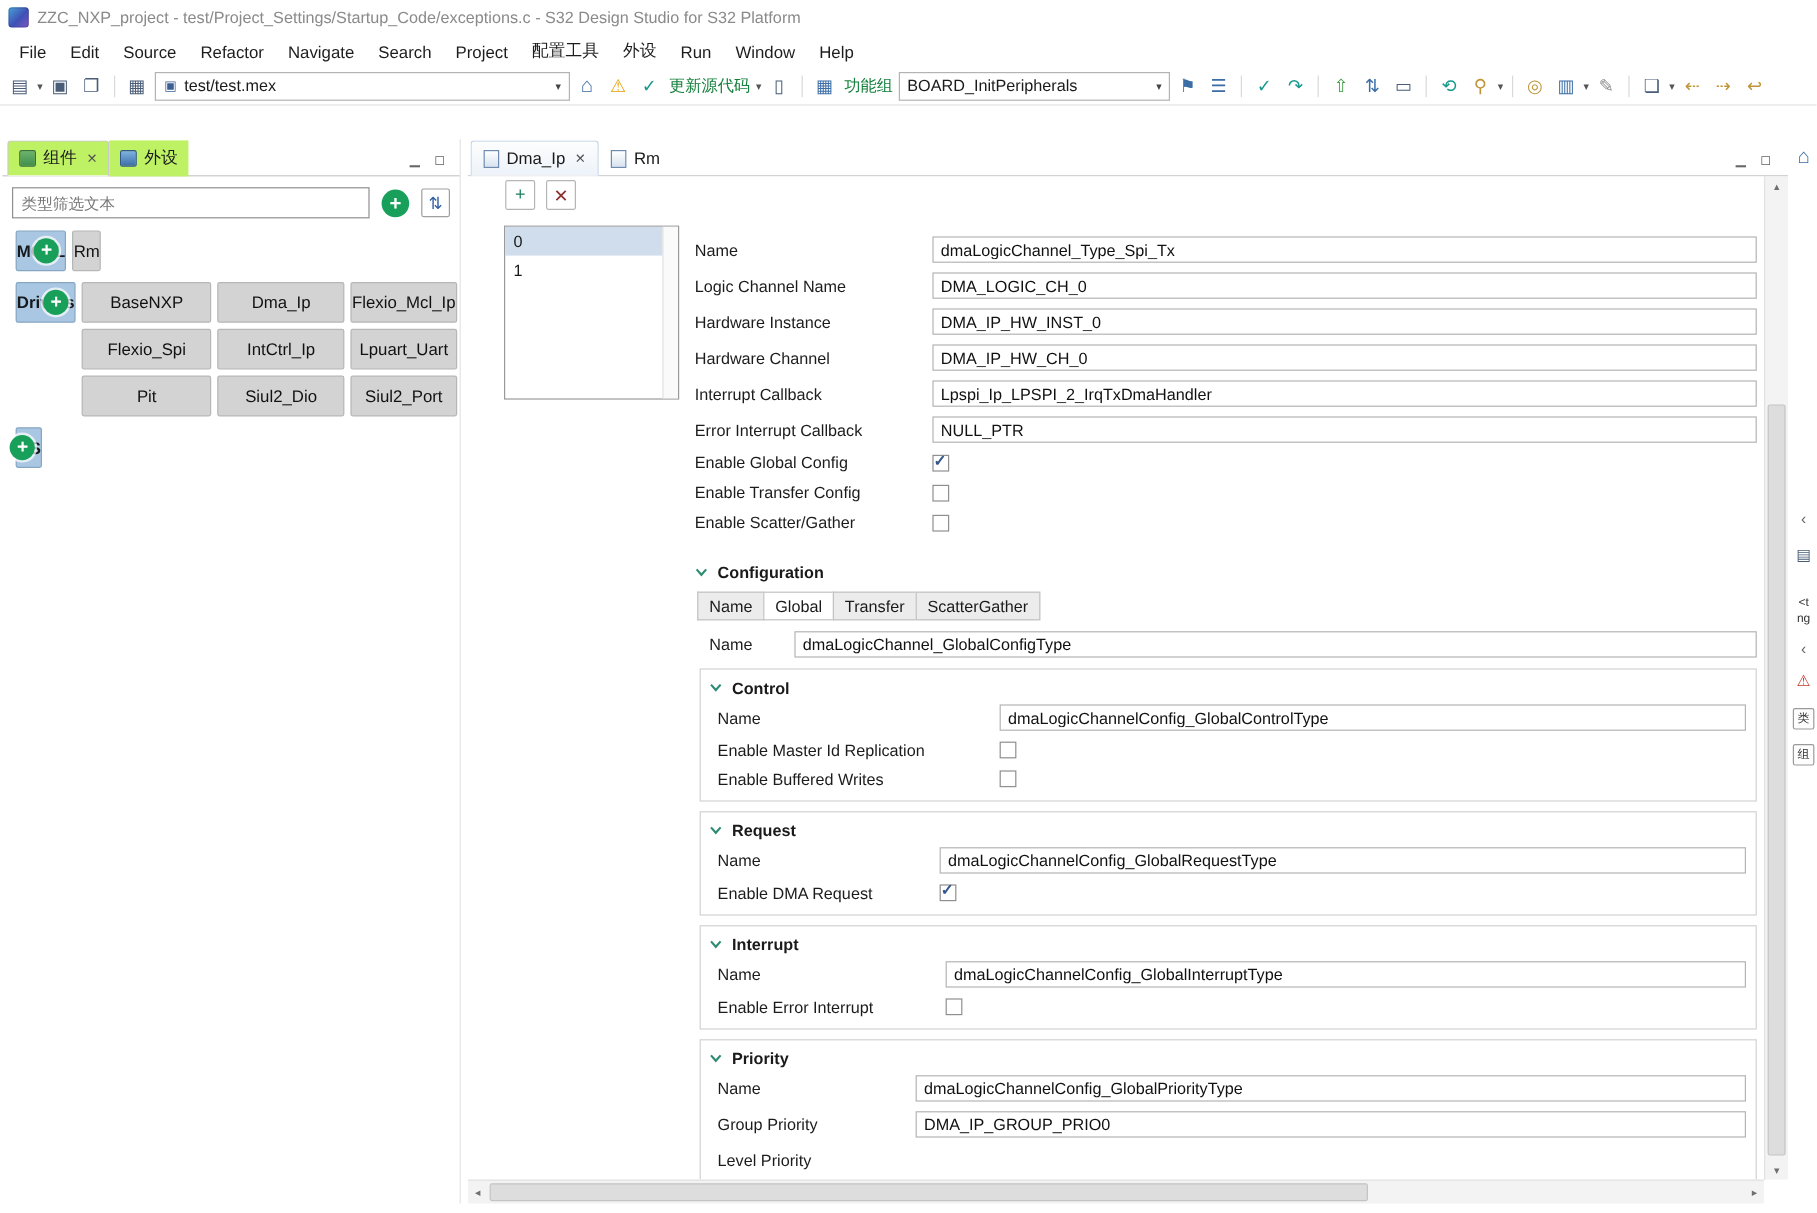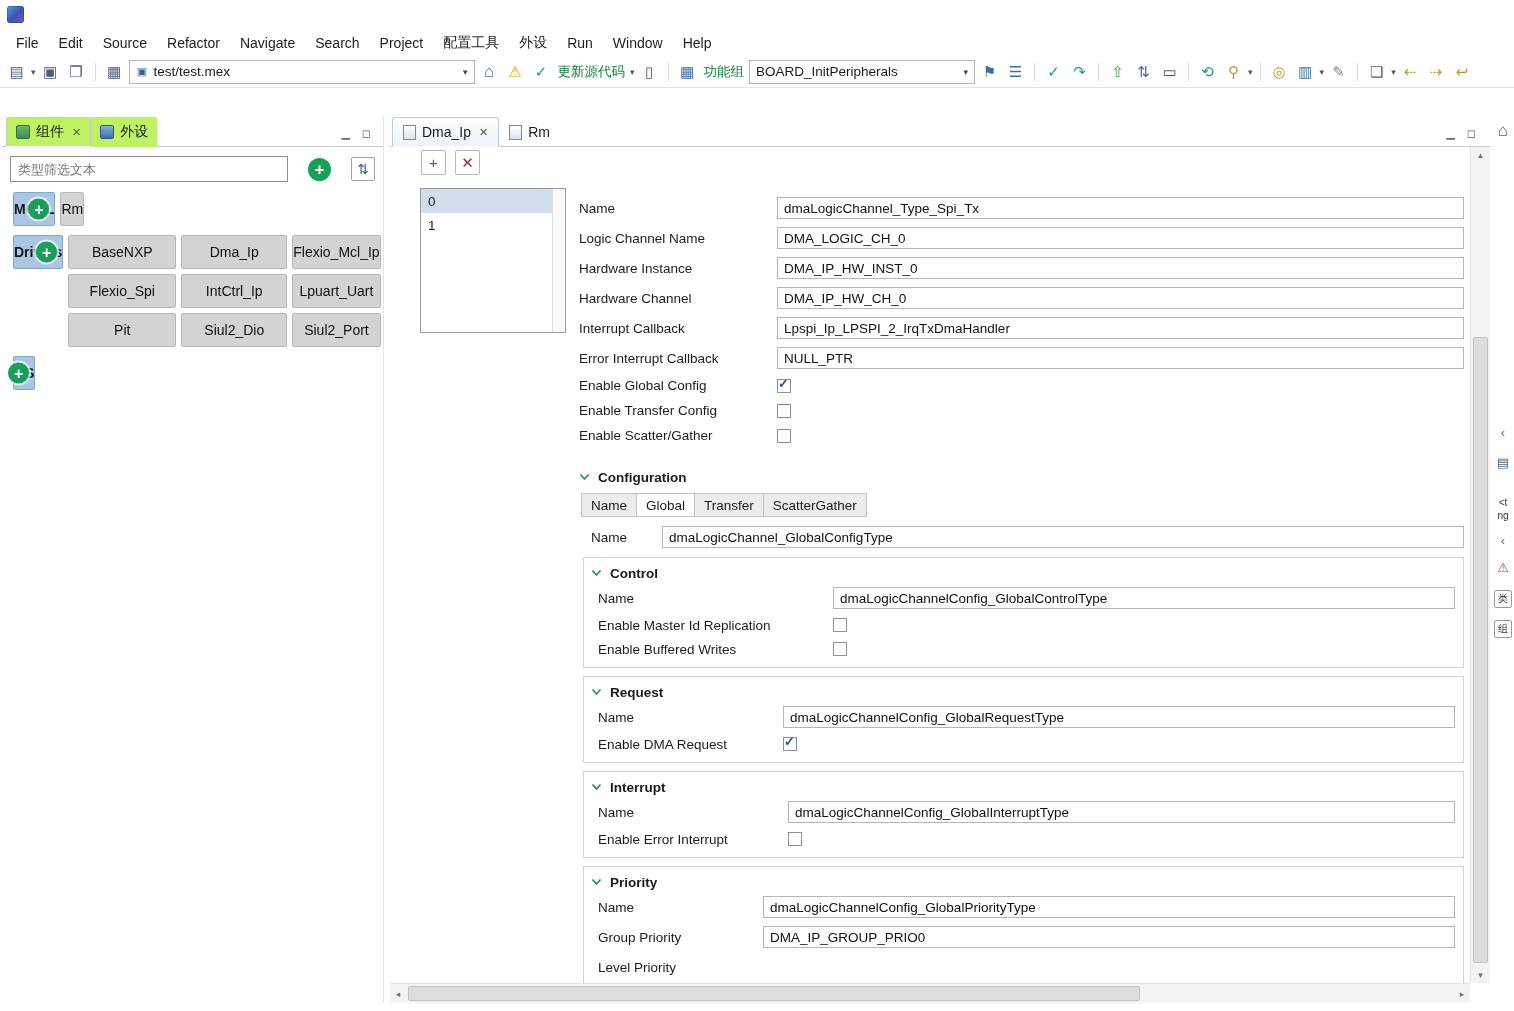--- a/index.html
+++ b/index.html
@@ -27,21 +27,21 @@
   
   .left-view{position:absolute;left:2px;top:116px;width:382px;height:887px;border-right:1px solid #e4e4e4;background:#fff;}
   .view-tabbar{height:31px;display:flex;align-items:flex-end;border-bottom:1px solid #c9c9c9;padding-left:4px;}
   .vtab{display:flex;align-items:center;gap:6px;height:30px;padding:0 9px;font-size:14px;position:relative;top:1px;background:#bef264;}
   .vtab.active{border:1px solid #c9c9c9;border-bottom:1px solid #fff;border-radius:3px 3px 0 0;}
   .tab-close{font-size:11px;color:#555;margin-left:2px;}
   .view-tab-controls{margin-left:auto;display:flex;gap:12px;padding:0 12px 6px 0;color:#666;font-size:11px;}
   .icon-sq{width:14px;height:14px;border-radius:2px;flex:none;}
   .comp-icon{background:linear-gradient(#6db36d,#3f8f4f);border:1px solid #35703f;}
   .periph-icon{background:linear-gradient(#7fb3e0,#3d6fa8);border:1px solid #33598a;}
-  .filter-row{display:flex;align-items:center;gap:20px;padding:9px 8px 6px 8px;}
+  .filter-row{display:flex;align-items:center;gap:10px;padding:9px 8px 6px 8px;}
   .filter-input{flex:1;height:26px;border:1px solid #8f8f8f;padding:0 7px;font-size:13px;font-family:inherit;color:#222;}
   .filter-input::placeholder{color:#767676;}
   .round-add{width:23px;height:23px;border-radius:50%;background:#18a05a;color:#fff;display:flex;align-items:center;justify-content:center;font-size:17px;font-weight:bold;line-height:1;flex:none;}
   .sort-btn{width:24px;height:24px;border:1px solid #9f9f9f;background:#fff;display:flex;align-items:center;justify-content:center;color:#2f5fa3;font-size:14px;border-radius:2px;flex:none;}
   .comp-sections{padding:4px 11px;display:flex;flex-direction:column;gap:9px;}
   .comp-group{display:flex;flex-direction:row;gap:5px;}
   .sec-header{height:34px;background:#a9c7e2;border:1px solid #87a6c2;display:flex;align-items:center;justify-content:center;font-weight:bold;font-size:14px;position:relative;border-radius:2px;color:#15181c;}
   .sec-add{position:absolute;right:5px;top:50%;transform:translateY(-50%);width:21px;height:21px;border-radius:50%;background:#18a05a;color:#fff;display:flex;align-items:center;justify-content:center;font-size:16px;font-weight:bold;box-shadow:0 0 0 2px rgba(255,255,255,.7);}
   .comp-item{height:34px;background:#d3d3d3;border:1px solid #b6b6b6;display:flex;align-items:center;justify-content:center;font-size:14px;border-radius:2px;color:#111;}
   .item-grid{display:grid;grid-template-columns:108px 106px 1fr;gap:5px;}
@@ -116,20 +116,21 @@
   .rs-box{margin-top:14px;width:18px;height:18px;border:1px solid #9a9a9a;display:flex;align-items:center;justify-content:center;font-size:10px;color:#333;border-radius:2px;background:#fdfdfd;}
   .rs-box + .rs-box{margin-top:12px;}
 </style>
 </head>
 <body>
 
 <div class="screen">
 
   <div class="titlebar">
     <span class="app-icon"></span>
+    <span>ZZC_NXP_project - test/Project_Settings/Startup_Code/exceptions.c - S32 Design Studio for S32 Platform</span>
   </div>
 
   <div class="menubar">
     <span class="menu-item">File</span>
     <span class="menu-item">Edit</span>
     <span class="menu-item">Source</span>
     <span class="menu-item">Refactor</span>
     <span class="menu-item">Navigate</span>
     <span class="menu-item">Search</span>
     <span class="menu-item">Project</span>

